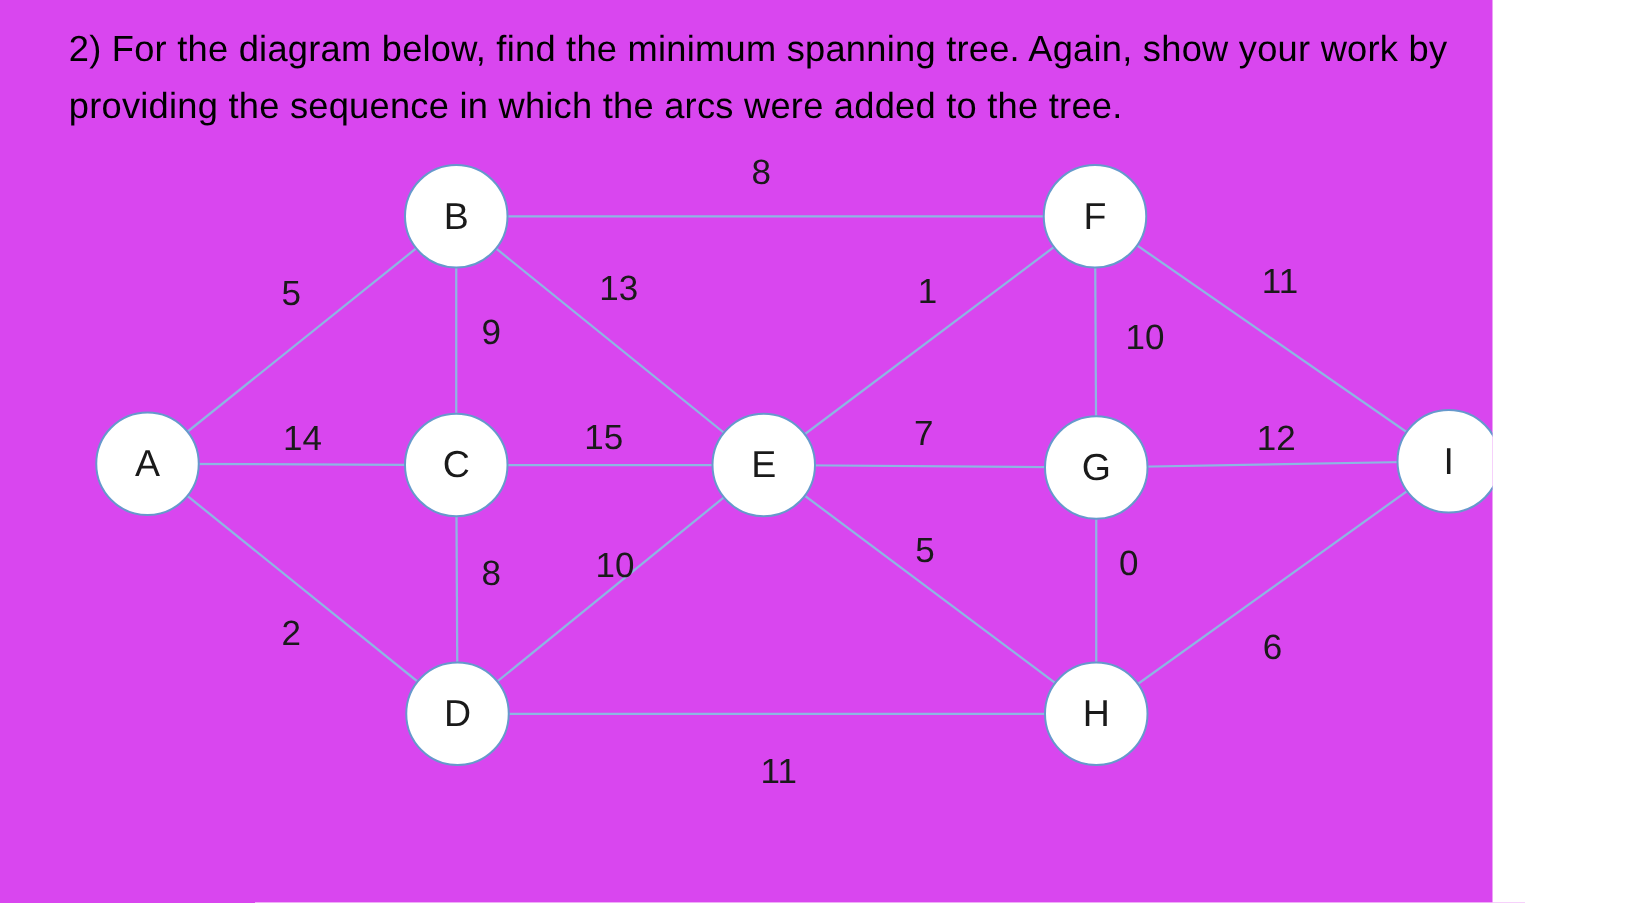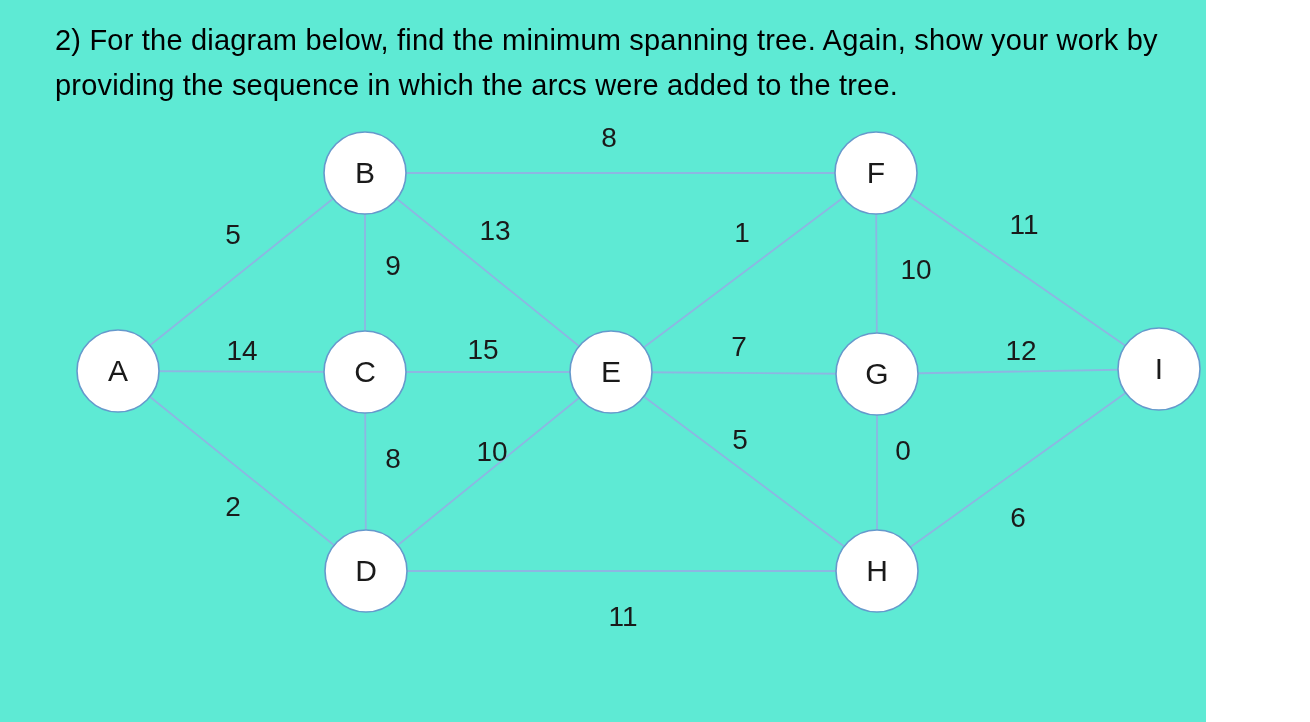--- a/index.html
+++ b/index.html
@@ -5,23 +5,22 @@
   html, body {
     margin: 0;
     padding: 0;
     background: #ffffff;
     font-family: "Liberation Sans", sans-serif;
   }
   .canvas {
     position: relative;
     width: 1194px;
     height: 722px;
-    background: #5eead4;
+    background: #d946ef;
     overflow: hidden;
-    padding-left: 12px;
   }
   .problem-title {
     position: absolute;
     left: 55px;
     top: 18px;
     width: 1190px;
     font-size: 29px;
     line-height: 45px;
     color: #000000;
     letter-spacing: 0.2px;

